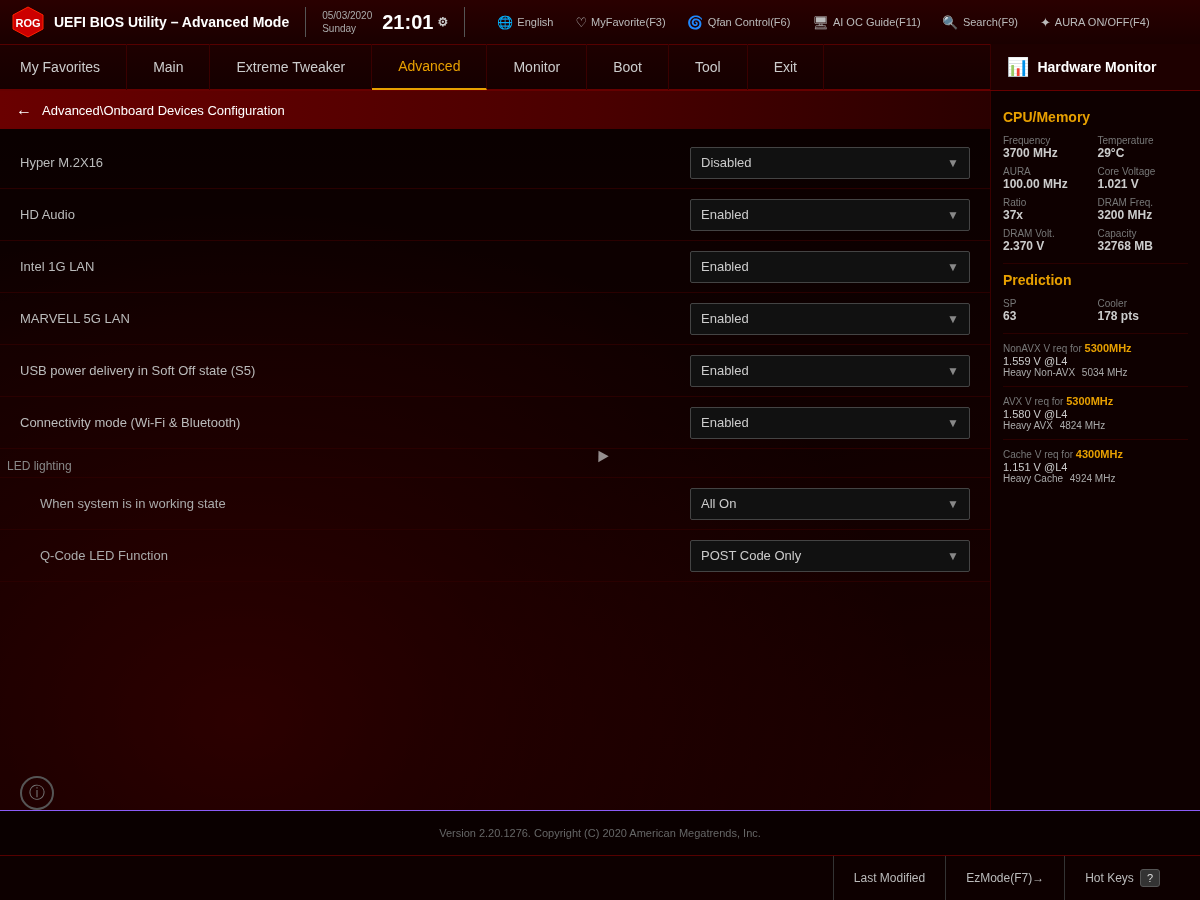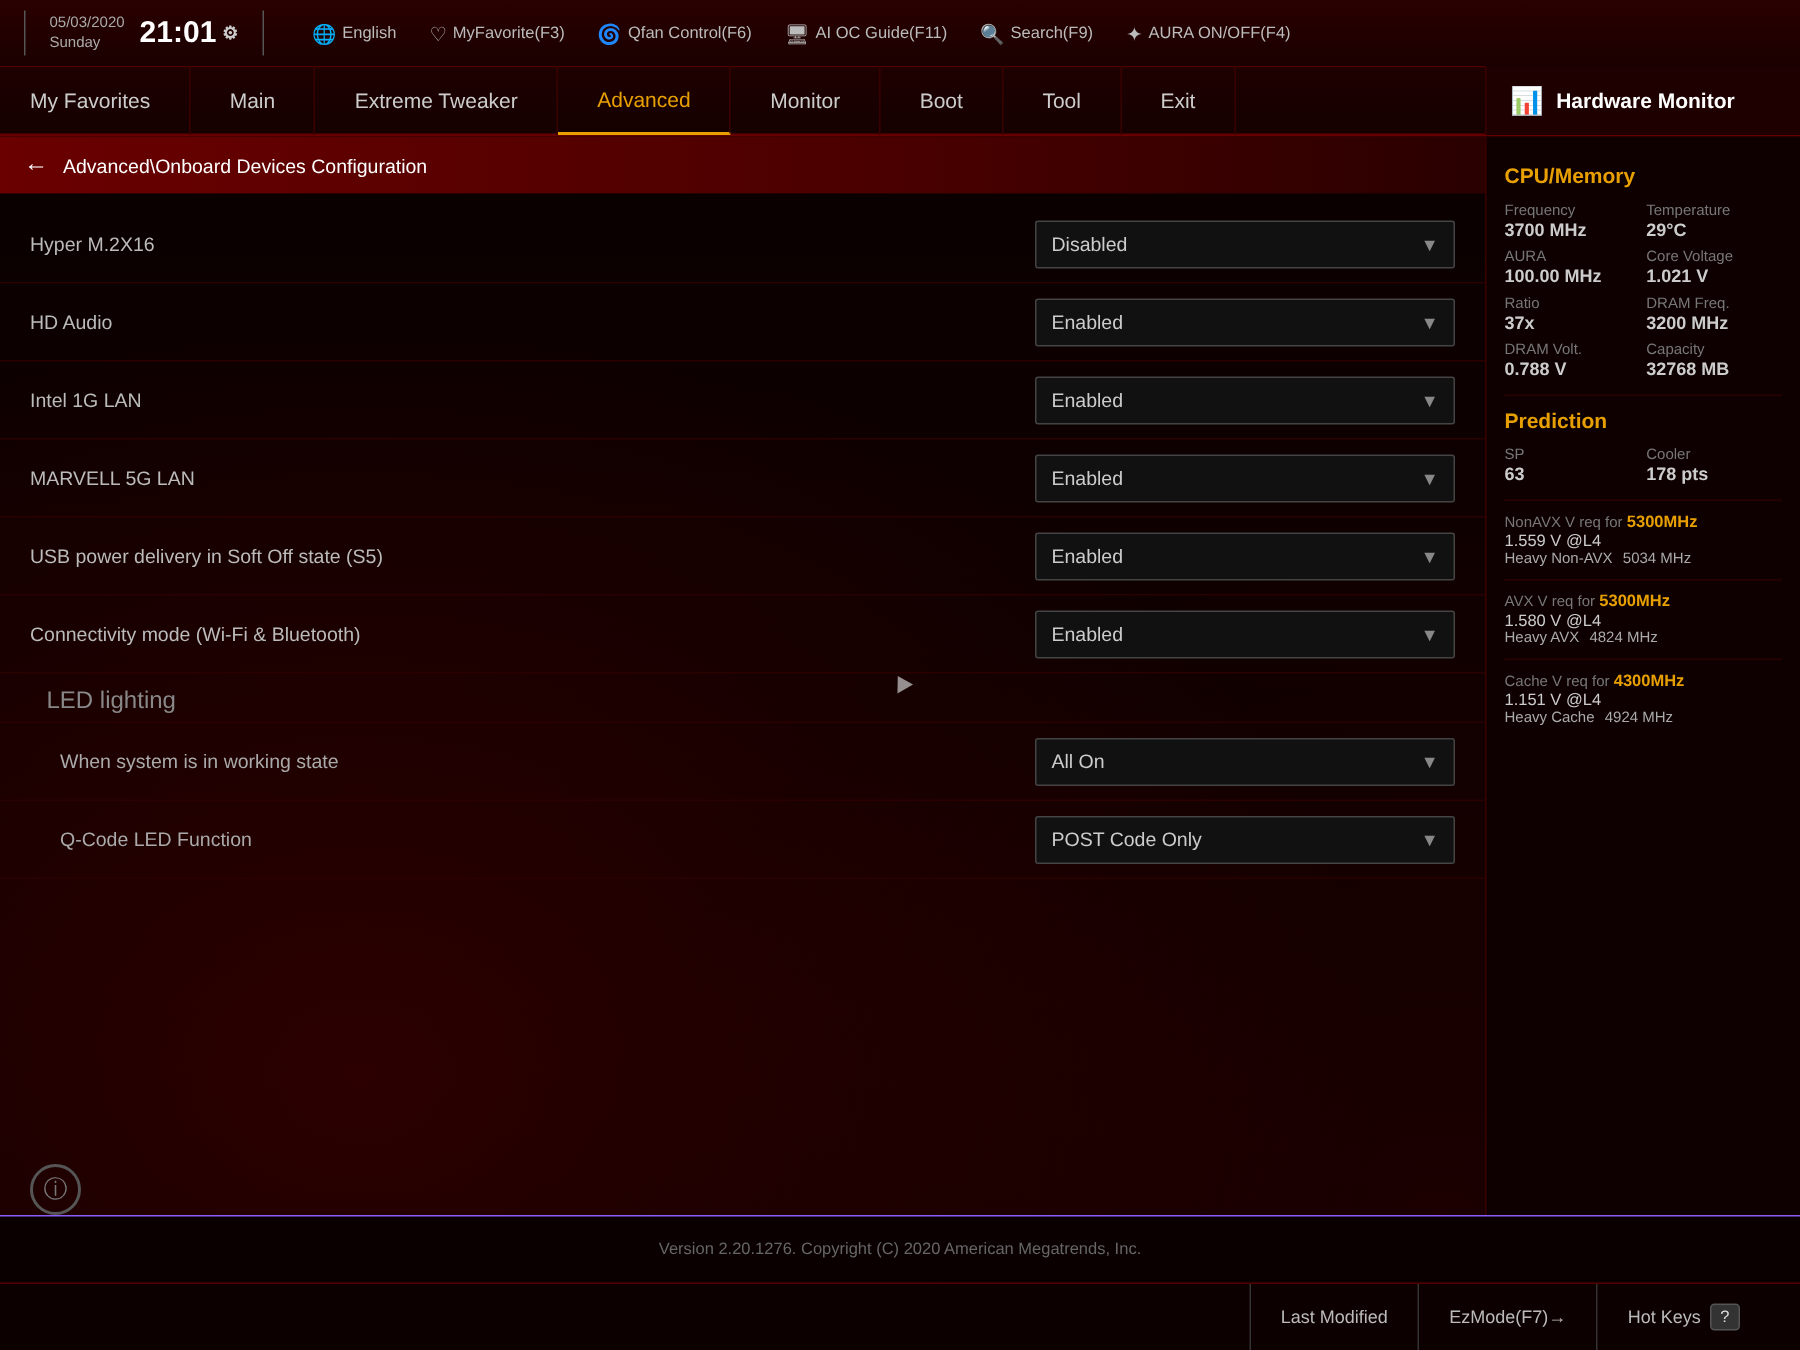--- a/index.html
+++ b/index.html
@@ -231,23 +231,23 @@
       color: #ccc;
       font-size: 13px;
       justify-content: space-between;
     }
     .dropdown-arrow {
       color: #888;
       font-size: 12px;
     }
 
     .section-header {
-      padding: 10px 20px 4px 31px;
+      padding: 10px 20px 4px 7px;
       color: #888;
-      font-size: 16px;
+      font-size: 12px;
       background: transparent;
       border-bottom: 1px solid #2a0000;
     }
 
     .info-icon-area {
       position: absolute;
       bottom: 90px;
       left: 20px;
     }
     .info-circle {
@@ -385,20 +385,29 @@
       opacity: 0.7;
       pointer-events: none;
     }
   </style>
 </head>
 <body>
 
 <div class="wrapper">
 
   <div class="top-bar">
+    <div class="logo-area">
+      <div class="rog-logo">
+        <svg viewBox="0 0 34 34" fill="none" xmlns="http://www.w3.org/2000/svg">
+          <polygon points="17,2 32,10 32,24 17,32 2,24 2,10" fill="#cc0000" stroke="#ff2200" stroke-width="1"></polygon>
+          <text x="17" y="22" text-anchor="middle" fill="white" font-size="11" font-weight="bold" font-family="Arial">ROG</text>
+        </svg>
+      </div>
+      <span class="bios-title">UEFI BIOS Utility – Advanced Mode</span>
+    </div>
     <div class="top-bar-divider"></div>
     <div class="datetime">
       <span>05/03/2020</span>
       <span>Sunday</span>
     </div>
     <div class="time-display">
       <span>21:01</span>
       <span class="gear-icon-sm">⚙</span>
     </div>
     <div class="top-bar-divider"></div>
@@ -570,21 +579,21 @@
         <div>
           <div class="hw-label">Ratio</div>
           <div class="hw-value">37x</div>
         </div>
         <div>
           <div class="hw-label">DRAM Freq.</div>
           <div class="hw-value">3200 MHz</div>
         </div>
         <div>
           <div class="hw-label">DRAM Volt.</div>
-          <div class="hw-value">0.788 V</div>
+          <div class="hw-value">2.370 V</div>
         </div>
         <div>
           <div class="hw-label">Capacity</div>
           <div class="hw-value">32768 MB</div>
         </div>
       </div>
 
       <div class="hw-divider"></div>
 
       <div class="prediction-section">

